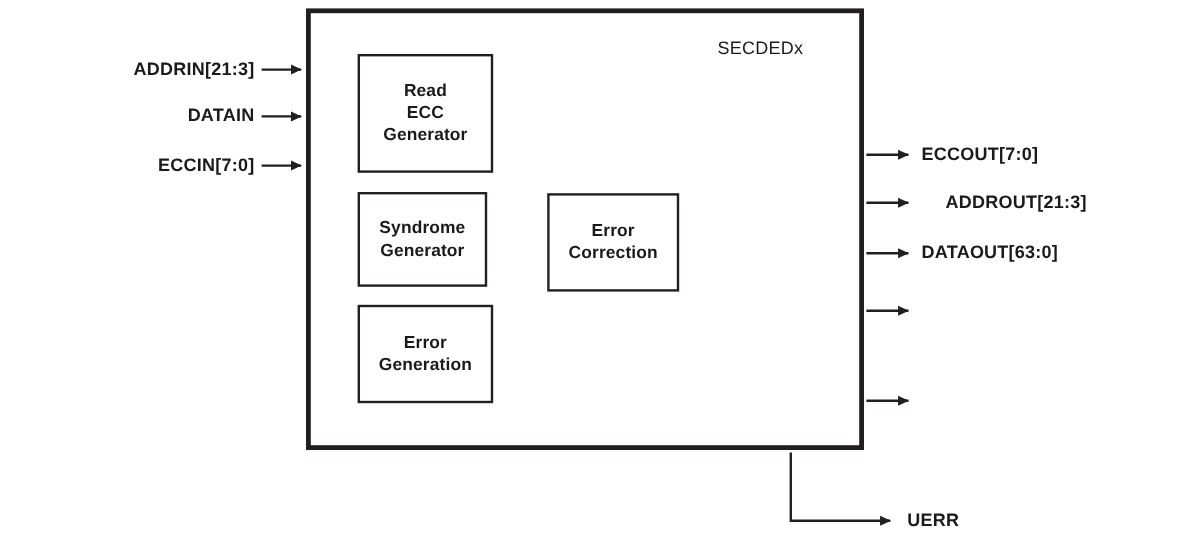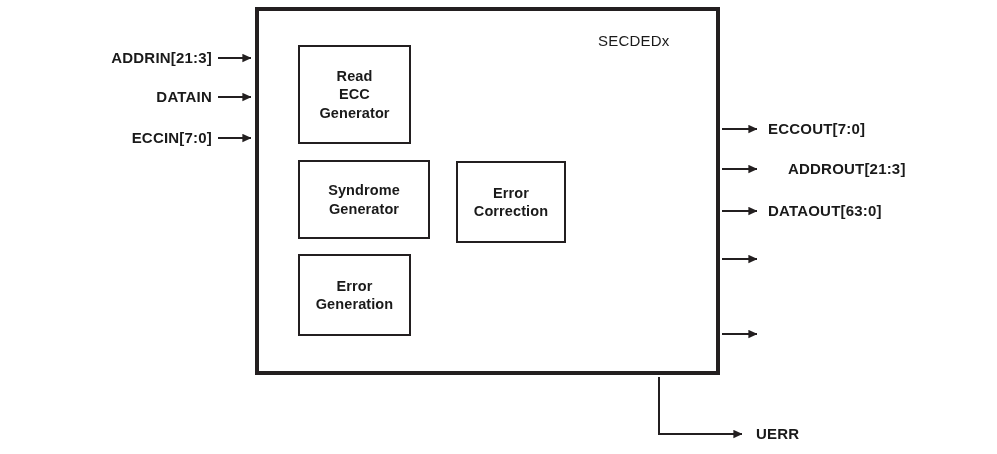--- a/index.html
+++ b/index.html
@@ -60,21 +60,21 @@
   }
   .sub-block .sub-label {
     font-size: 14.5px;
     font-weight: bold;
     line-height: 1.26;
     text-align: center;
     white-space: pre-line;
     letter-spacing: 0.1px;
   }
   #blk-read-ecc-generator  { left: 298px; top: 45px;  width: 113px; height: 99px; }
-  #blk-syndrome-generator  { left: 298px; top: 160px; width: 132px; height: 79px; }
+  #blk-syndrome-generator  { left: 298px; top: 160px; width: 108px; height: 79px; }
   #blk-error-generation    { left: 298px; top: 254px; width: 113px; height: 82px; }
   #blk-error-correction    { left: 456px; top: 161px; width: 110px; height: 82px; }
 
   
   .port-label {
     position: absolute;
     font-size: 15px;
     font-weight: bold;
     white-space: pre-line;
     line-height: 1.18;

